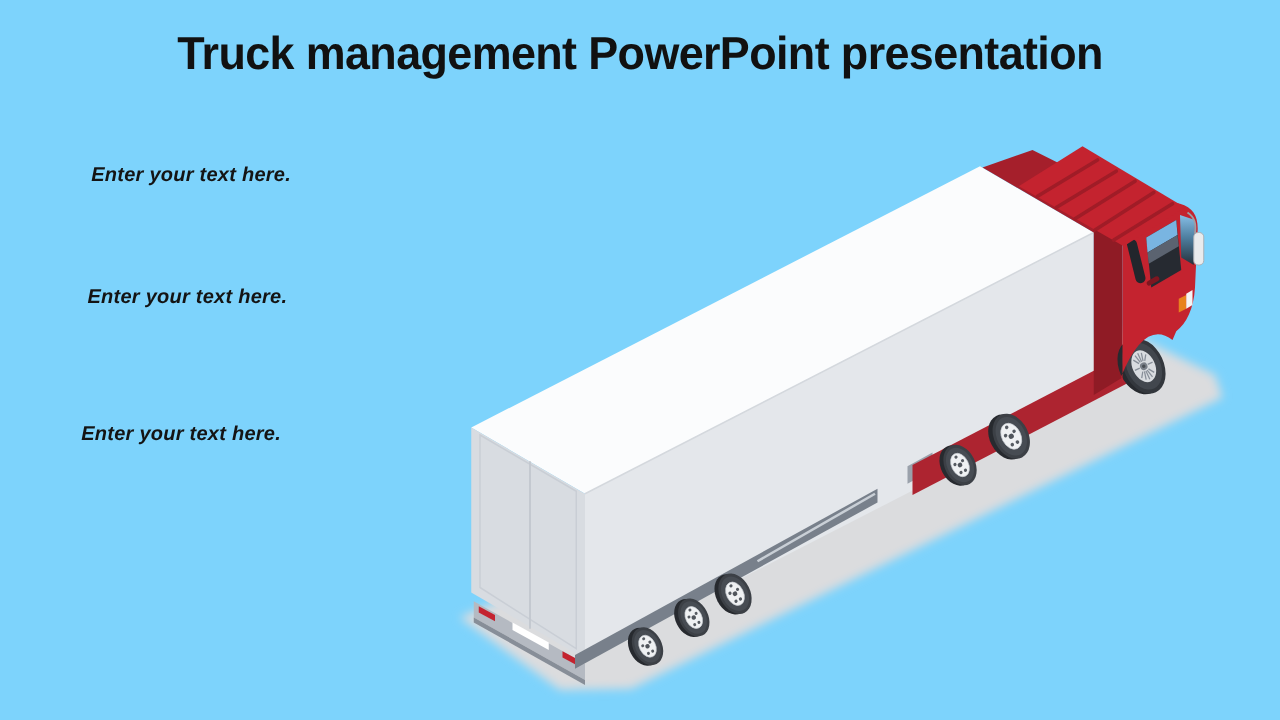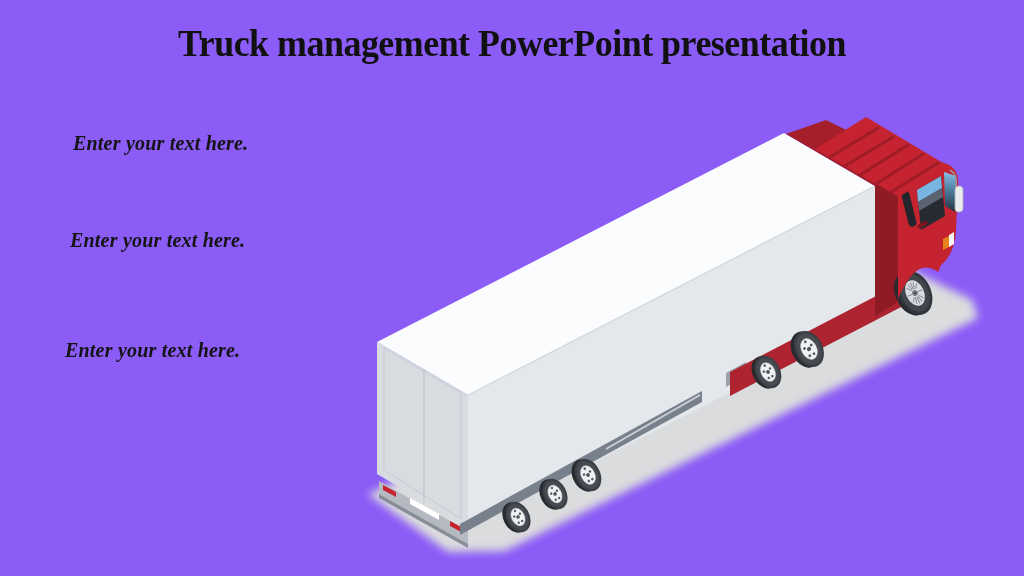--- a/index.html
+++ b/index.html
@@ -1,21 +1,21 @@
 <!DOCTYPE html>
 <html style="--title-text: #111111; --truck-red: #C4232F; --truck-red-dark: #8F1B25; --truck-red-shade: #A51F2B; --chassis-red: #AD2430; --trailer-top: #FBFCFD; --trailer-side: #E4E7EB; --trailer-rear: #D8DCE1; --bumper-gray: #B5BAC2; --rail-gray: #78808B; --tire-dark: #3C4046; --hub-light: #EFF1F3; --window-blue: #79B5E1; --window-dark: #262A31; --ground-shadow: #DBDCDE;"><head>
 <meta charset="utf-8">
 <style>
   html,body{margin:0;padding:0;background:#fff;}
-  .slide{position:relative;width:1024px;height:576px;background:#8b5cf6;overflow:hidden;
-         font-family:Liberation Serif, serif;}
+  .slide{position:relative;width:1024px;height:576px;background:#7dd3fc;overflow:hidden;
+         font-family:Liberation Sans, sans-serif;}
   .title{position:absolute;left:0;top:22px;width:1024px;text-align:center;margin:0;
          font-size:37px;font-weight:700;letter-spacing:-0.5px;color:var(--title-text,#111);
          transform:scaleX(0.97);}
-  .ph{position:absolute;font-size:20px;font-weight:700;font-style:italic;color:#141414;
+  .ph{position:absolute;font-size:16px;font-weight:700;font-style:italic;color:#141414;
       letter-spacing:0.2px;white-space:nowrap;}
   .ph1{left:73px;top:132px;}
   .ph2{left:70px;top:229px;}
   .ph3{left:65px;top:339px;}
   .truck-svg{position:absolute;left:0;top:0;}
 </style>
 </head>
 <body>
 
 <div class="slide">

